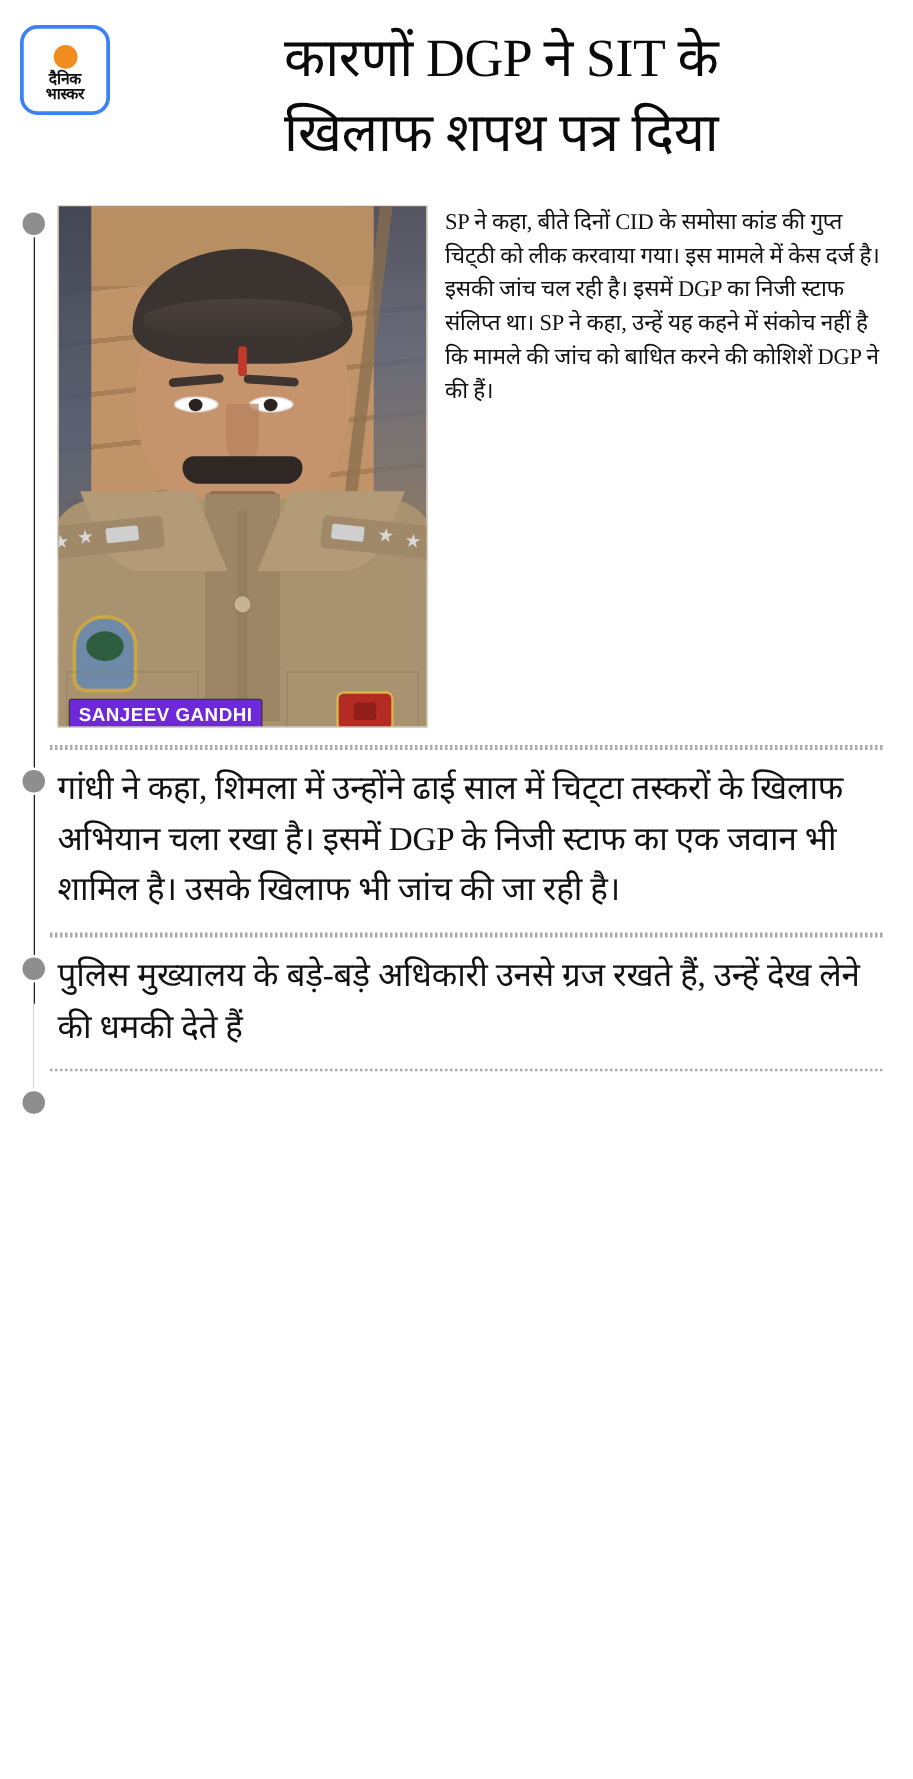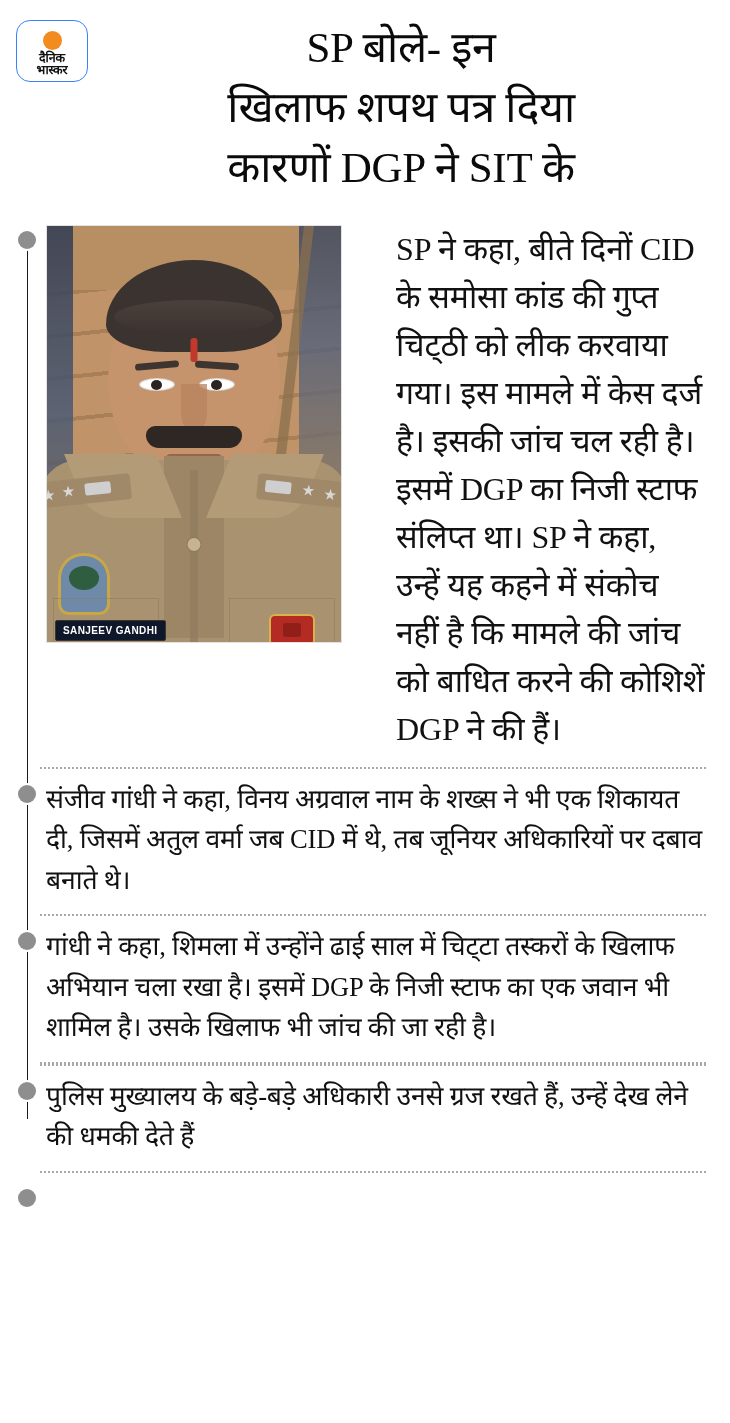--- a/index.html
+++ b/index.html
@@ -22,24 +22,24 @@
   }
 
   
   .header {
     display:flex;
     align-items:flex-start;
     padding:16px 14px 10px 16px;
   }
   .logo-box {
     width:72px;
-    height:62px;
+    height:72px;
     flex:0 0 72px;
     background:#ffffff;
-    border:1px solid #3b82f6;
+    border:3px solid #3b82f6;
     border-radius:14px;
     display:flex;
     flex-direction:column;
     align-items:center;
     justify-content:center;
     padding-top:4px;
     margin-top:4px;
   }
   .logo-sun {
     width:19px;
@@ -281,62 +281,61 @@
     position:absolute; left:22px; top:96px; width:46px; height:56px;
     background:#6f8aa8; border-radius:22px 22px 8px 8px;
     box-shadow:0 0 0 3px #c9a646;
   }
   .badge::after{
     content:""; position:absolute; left:8px; top:10px; width:30px; height:24px;
     background:#2f5d3f; border-radius:50%;
   }
   .nameplate {
     position:absolute; left:16px; top:160px;
-    background:#0f172a; color:#ffffff;
+    background:#6d28d9; color:#ffffff;
     font-family:"Liberation Sans", sans-serif;
-    font-size:10px; font-weight:bold; letter-spacing:.4px;
+    font-size:15px; font-weight:bold; letter-spacing:.4px;
     padding:4px 7px; border-radius:2px;
     border:1px solid #3a352e;
   }
   .red-patch {
     position:absolute; right:36px; top:156px; width:42px; height:28px;
     background:#b32b22; border-radius:4px; box-shadow:0 0 0 2px #d9b24a;
   }
   .red-patch::after{
     content:""; position:absolute; left:12px; top:7px; width:18px; height:14px;
     background:#8f1f18; border-radius:3px;
   }
   .pocket {
     position:absolute; left:14px; bottom:-2px; width:106px; height:46px;
     border:1px solid #8f7a5c; border-bottom:0; opacity:.55;
   }
   .pocket.r { left:auto; right:14px; }
 
   .lead-text { flex:1 1 auto; }
-  .lead-text .body-text { font-size:32px; line-height:1.50;margin-left:40px; }
+  .lead-text .body-text { font-size:18px; line-height:1.50; }
 </style>
 </head>
 <body>
 
 <div class="card">
 
   <div class="header">
 
     <div class="logo-box">
       <div class="logo-sun"></div>
       <div class="logo-word">
         <span>दैनिक</span>
         <span>भास्कर</span>
       </div>
     </div>
 
     <h1 class="headline">
-      <div>SP बोले- इन</div>
+      <div>कारणों DGP ने SIT के</div>
       <div>खिलाफ शपथ पत्र दिया</div>
-      <div>कारणों DGP ने SIT के</div>
     </h1>
 
   </div>
 
   <div class="timeline">
     <div class="spine"></div>
 
     <div class="block">
       <span class="bullet"></span>
       <div class="block-lead">
@@ -390,24 +389,20 @@
         </div>
 
         <div class="lead-text">
           <p class="body-text">SP ने कहा, बीते दिनों CID के समोसा कांड की गुप्त चिट्‌ठी को लीक करवाया गया। इस मामले में केस दर्ज है। इसकी जांच चल रही है। इसमें DGP का निजी स्टाफ संलिप्त था। SP ने कहा, उन्हें यह कहने में संकोच नहीं है कि मामले की जांच को बाधित करने की कोशिशें DGP ने की हैं।</p>
         </div>
 
       </div>
     </div>
     <hr class="divider">
 
-    <div class="block" style="padding-top:10px;">
-      <span class="bullet" style="top:16px;"></span>
-      <p class="body-text">संजीव गांधी ने कहा, विनय अग्रवाल नाम के शख्स ने भी एक शिकायत दी, जिसमें अतुल वर्मा जब CID में थे, तब जूनियर अधिकारियों पर दबाव बनाते थे।</p>
-    </div>
     <hr class="divider">
 
     <div class="block" style="padding-top:10px;">
       <span class="bullet" style="top:16px;"></span>
       <p class="body-text">गांधी ने कहा, शिमला में उन्होंने ढाई साल में चिट्‌टा तस्करों के खिलाफ अभियान चला रखा है। इसमें  DGP के निजी स्टाफ का एक जवान भी शामिल है। उसके खिलाफ भी जांच की जा रही है।</p>
     </div>
     <hr class="divider">
 
     <hr class="divider">
 

